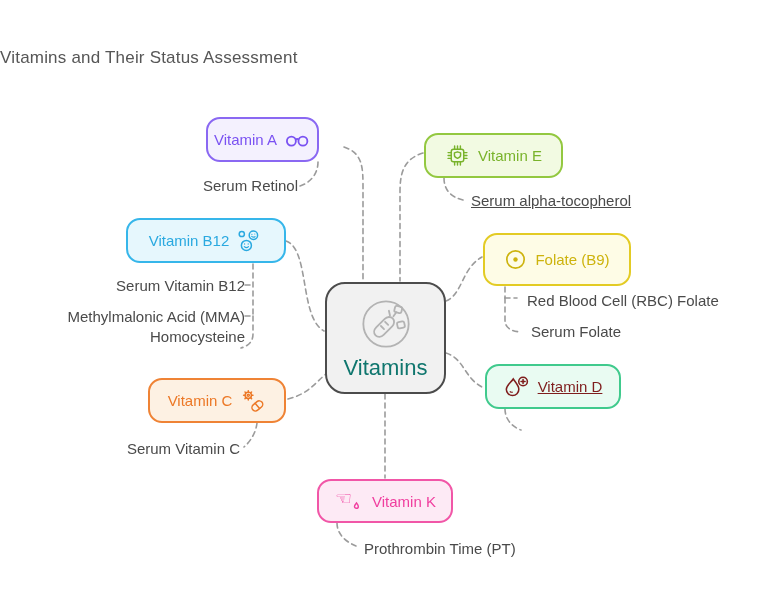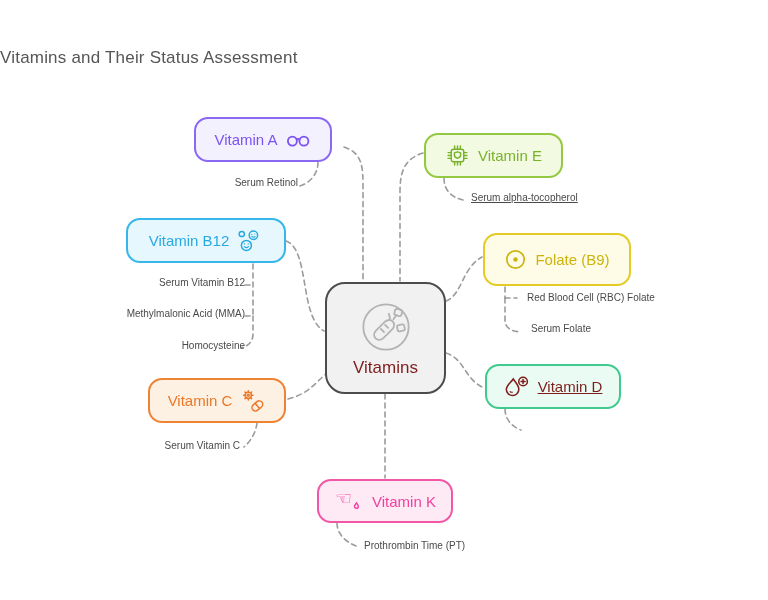--- a/index.html
+++ b/index.html
@@ -8,39 +8,39 @@
   .title{position:absolute;top:48px;left:0;width:100%;text-align:left;
          font-size:17px;color:#565656;letter-spacing:.2px;}
   .connectors{position:absolute;left:0;top:0;z-index:1;}
   .connectors path{fill:none;stroke:#9b9b9b;stroke-width:1.6;
                    stroke-dasharray:5 4;stroke-linecap:round;}
   .node{position:absolute;z-index:2;box-sizing:border-box;display:flex;
         align-items:center;justify-content:center;gap:8px;
         border:2px solid;border-radius:14px;font-size:15px;font-weight:500;
         white-space:nowrap;}
   .node .icon{display:flex;align-items:center;}
-  .n-a  {left:194px;top:117px;width:138px;height:45px;border-color:#8a68f2;background:#f4f1fe;color:#7a52f2;}
+  .n-a  {left:206px;top:117px;width:113px;height:45px;border-color:#8a68f2;background:#f4f1fe;color:#7a52f2;}
   .n-e  {left:424px;top:133px;width:139px;height:45px;border-color:#93c840;background:#f2fae2;color:#79b32b;}
   .n-b12{left:126px;top:218px;width:160px;height:45px;border-color:#36b6ea;background:#e6f7fd;color:#2aa9e0;}
   .n-fol{left:483px;top:233px;width:148px;height:53px;border-color:#e3cb24;background:#fefce6;color:#cdb30d;}
   .n-d  {left:485px;top:364px;width:136px;height:45px;border-color:#40ca8d;background:#e9fbf2;color:#7f1d1d;text-decoration:underline;}
   .n-c  {left:148px;top:378px;width:138px;height:45px;border-color:#ef8335;background:#fdf1e3;color:#ec7826;}
   .n-k  {left:317px;top:479px;width:136px;height:44px;border-color:#f156a7;background:#fdeaf5;color:#f03f9f;}
   .center-node{position:absolute;z-index:2;box-sizing:border-box;
         left:325px;top:282px;width:121px;height:112px;
         border:2px solid #4c4c4c;border-radius:20px;background:#f1f1f1;
         display:flex;flex-direction:column;align-items:center;justify-content:center;gap:2px;}
   .center-node .big-icon{color:#b3b3b3;display:flex;}
-  .center-label{font-size:17px;color:#7f1d1d;}
-  .test{position:absolute;z-index:2;font-size:10px;color:#4a4a4a;white-space:nowrap;}
+  .center-label{font-size:22px;color:#0f766e;}
+  .test{position:absolute;z-index:2;font-size:15px;color:#4a4a4a;white-space:nowrap;}
   .t-retinol{right:470px;top:177px;}
   .t-alpha  {left:471px;top:192px;text-decoration:underline;}
   .t-b12    {right:523px;top:277px;}
   .t-mma    {right:523px;top:308px;}
-  .t-homo   {right:523px;top:340px;}
+  .t-homo   {right:523px;top:328px;}
   .t-rbc    {left:527px;top:292px;}
   .t-sfol   {left:531px;top:323px;}
   .t-25h    {left:527px;top:423px;}
   .t-serc   {right:528px;top:440px;}
   .t-pt     {left:364px;top:540px;}
   .hand-glyph{font-family:"DejaVu Sans",sans-serif;font-size:19px;line-height:1;}
 </style>
 </head>
 <body>
 

